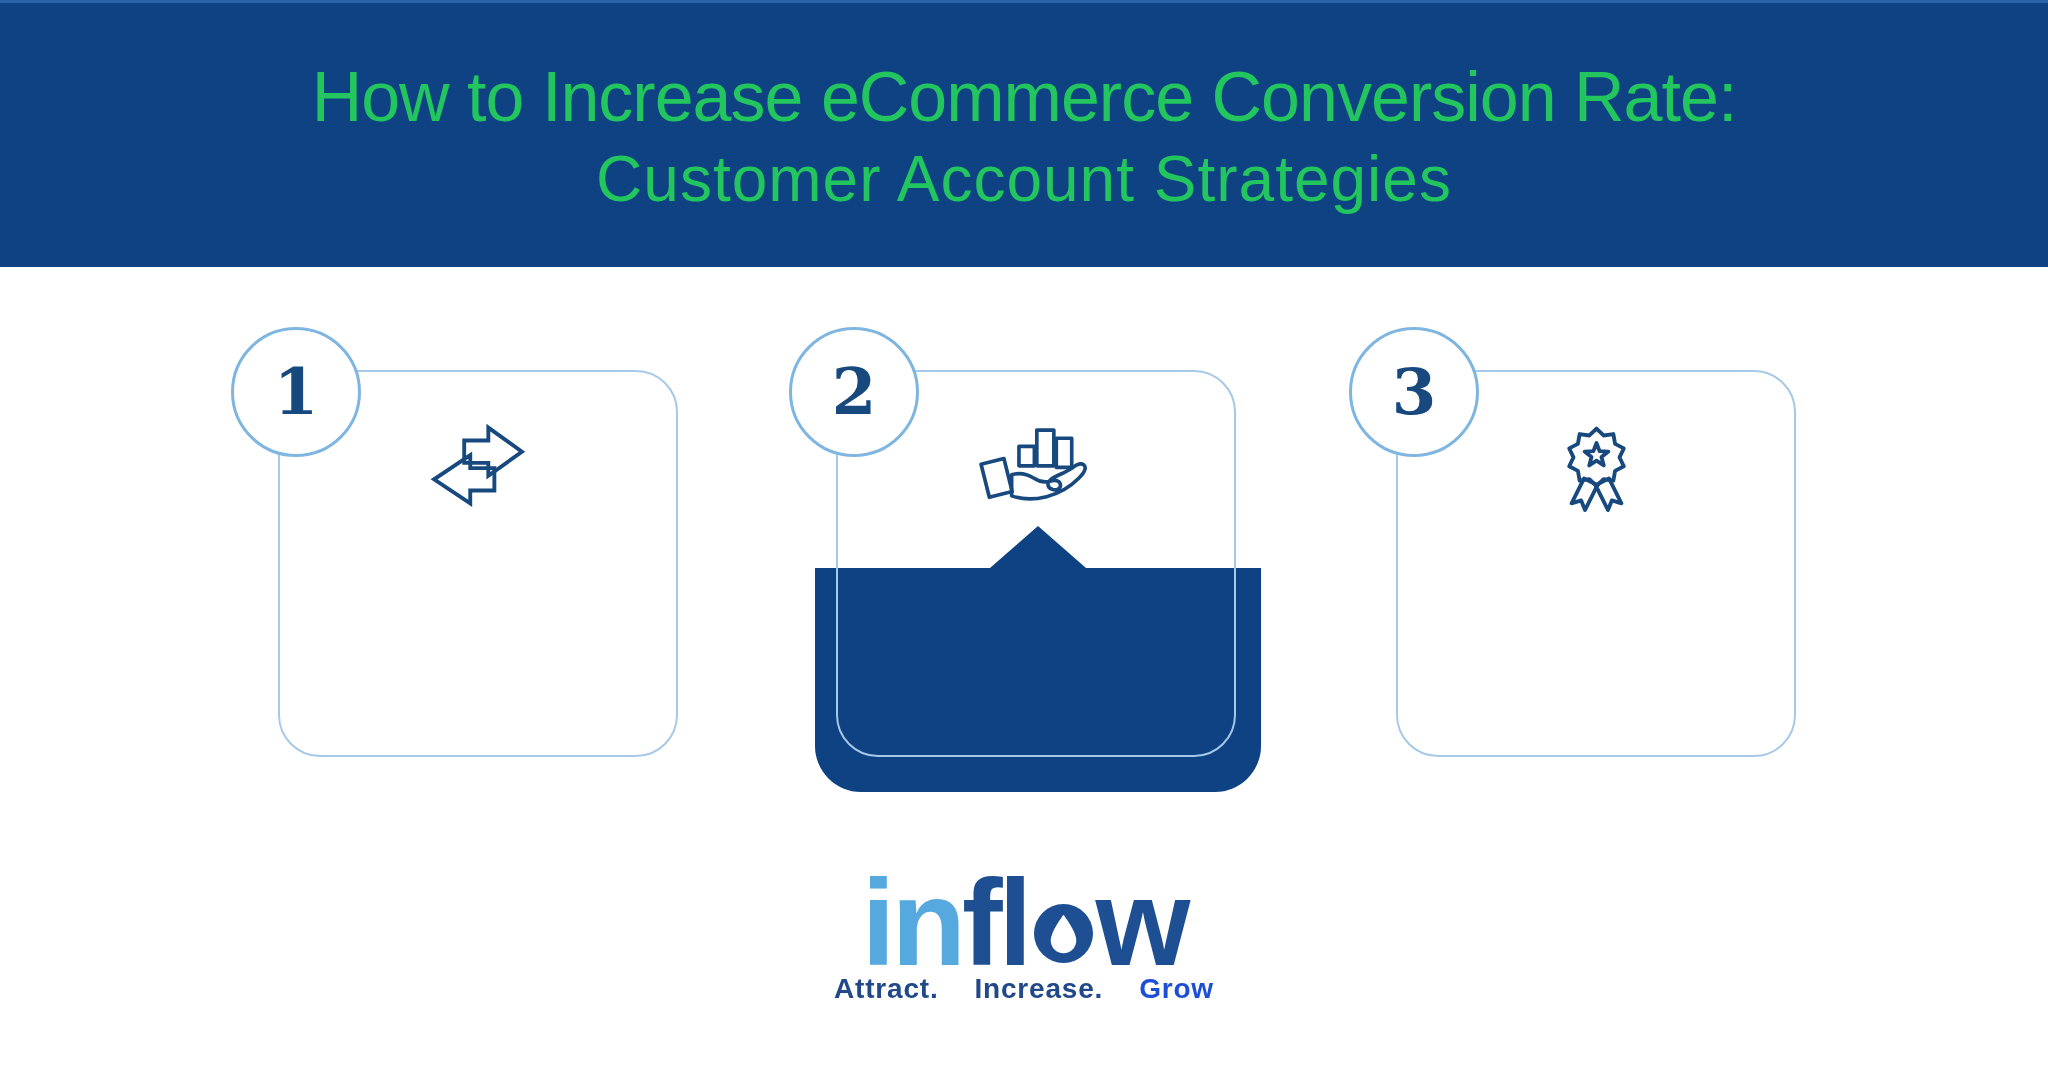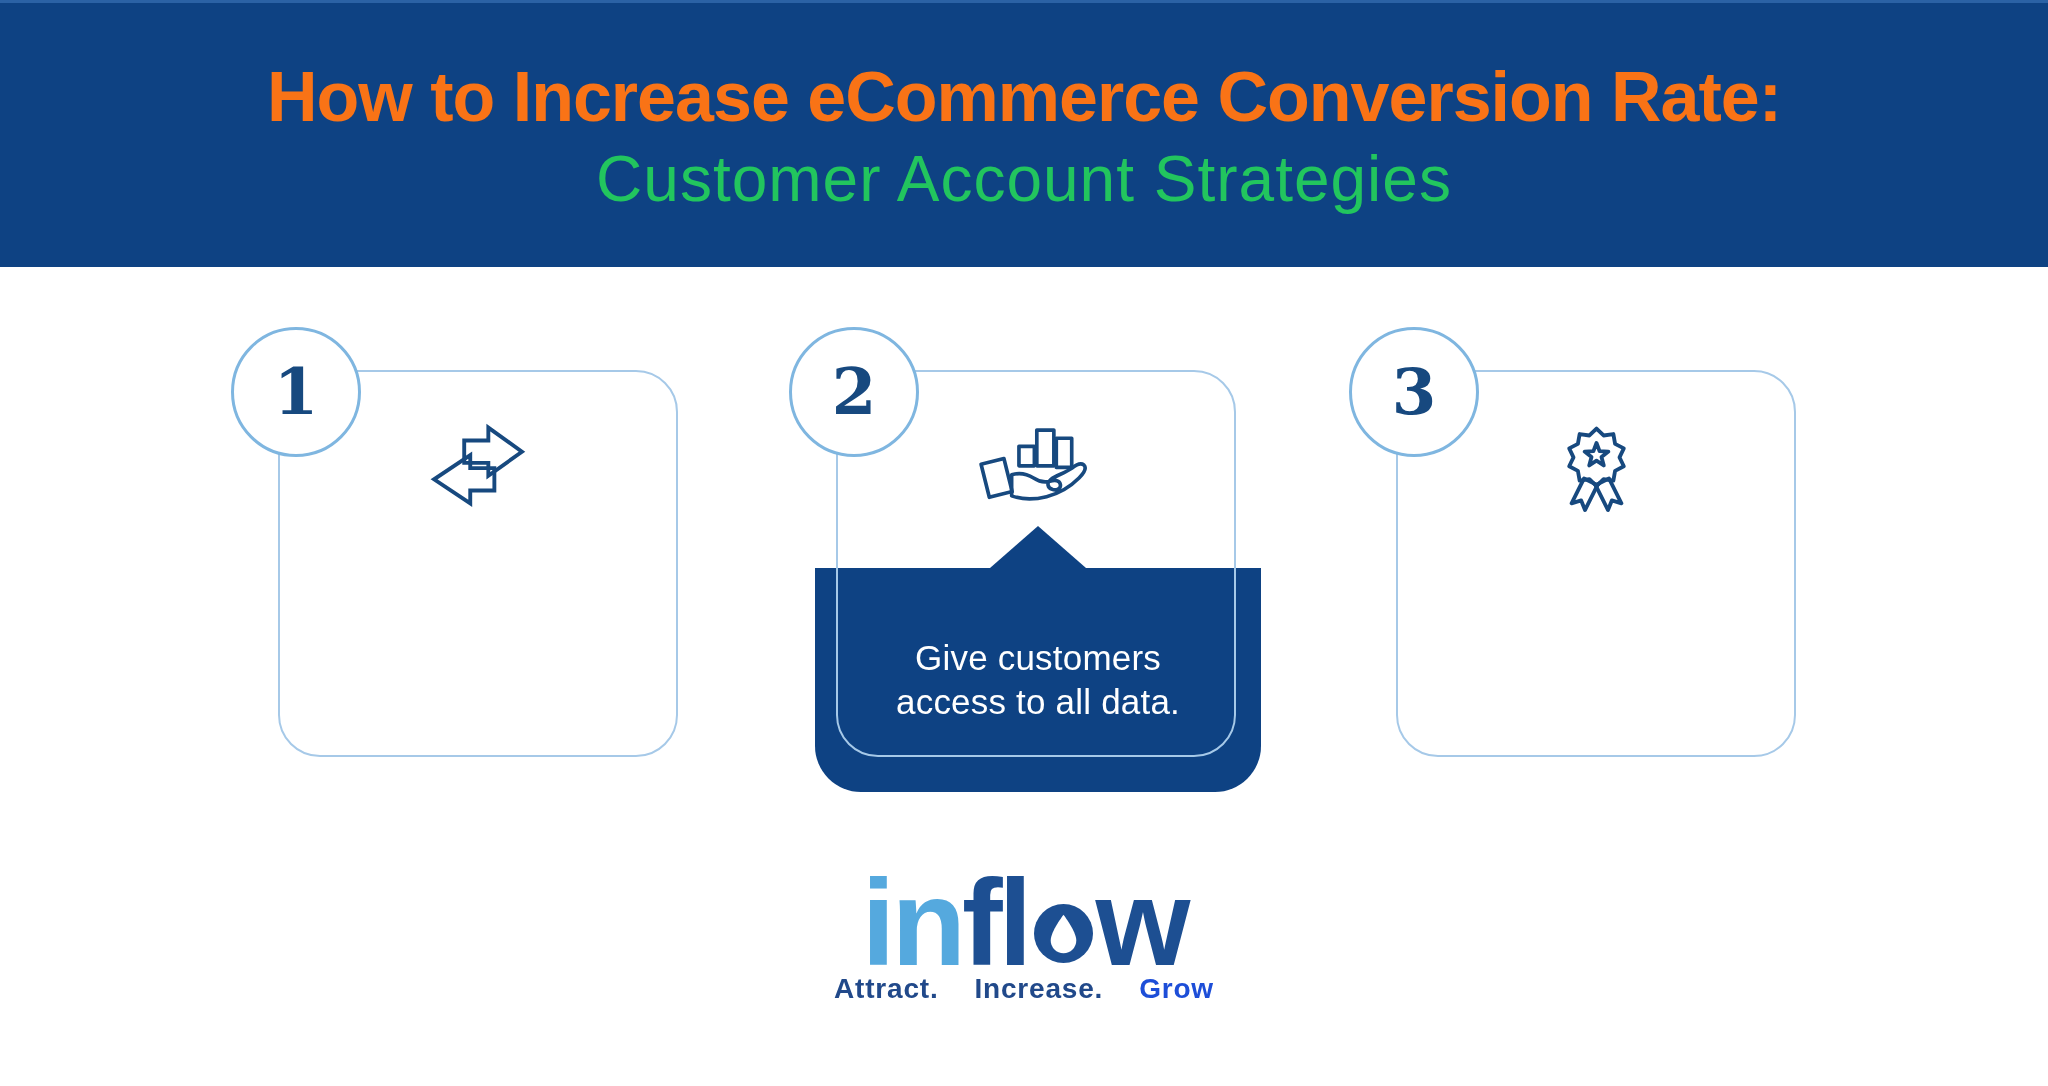--- a/index.html
+++ b/index.html
@@ -8,21 +8,21 @@
     font-family:"Liberation Sans",sans-serif;
   }
 
   
   .header{
     position:absolute;left:0;top:0;width:2048px;height:267px;background:#0e4283;
     display:flex;flex-direction:column;align-items:center;justify-content:center;
     padding-top:4px;box-sizing:border-box;border-top:3px solid #2b62a5;
   }
   .title1{
-    margin:0;color:#f97316;font-size:70px;font-weight:700;letter-spacing:-1px;line-height:1.05;
+    margin:0;color:#22c55e;font-size:70px;font-weight:400;letter-spacing:-1px;line-height:1.05;
   }
   .title2{
     margin:12px 0 0 0;color:#22c55e;font-size:64px;font-weight:400;letter-spacing:1px;line-height:1.05;
   }
 
   
   .card{position:absolute;top:325px;width:446px;height:467px;}
   .card-1{left:257px}
   .card-2{left:815px}
   .card-3{left:1375px}
@@ -97,21 +97,20 @@
       </svg>
     </div>
     <div class="badge">
       <span>1</span>
     </div>
   </section>
 
   <section class="card card-2">
     <div class="dark-panel">
       <div class="notch"></div>
-      <p class="step-text">Give customers access to all data.</p>
     </div>
     <div class="outline-box"></div>
     <div class="icon-zone">
       <svg width="138" height="106" viewBox="0 0 170 130" stroke-width="4.5" stroke-linejoin="round" stroke-linecap="round">
         <rect x="64" y="42" width="19" height="24"></rect>
         <rect x="86" y="22" width="21" height="44"></rect>
         <rect x="110" y="32" width="19" height="36"></rect>
         <rect x="22" y="60" width="29" height="42" transform="rotate(-14 36 81)"></rect>
         <path d="M55 77 C65 74 74 76 82 81 C88 85 95 87 102 85 C109 83 114 84 115 89 C116 94 110 97 105 95 C99 93 98 87 103 83 C110 78 120 75 129 69 C134 65 140 62 144 65 C148 69 144 75 138 81 C128 91 114 100 98 104 C82 108 66 107 55 103 Z"></path>
       </svg>

